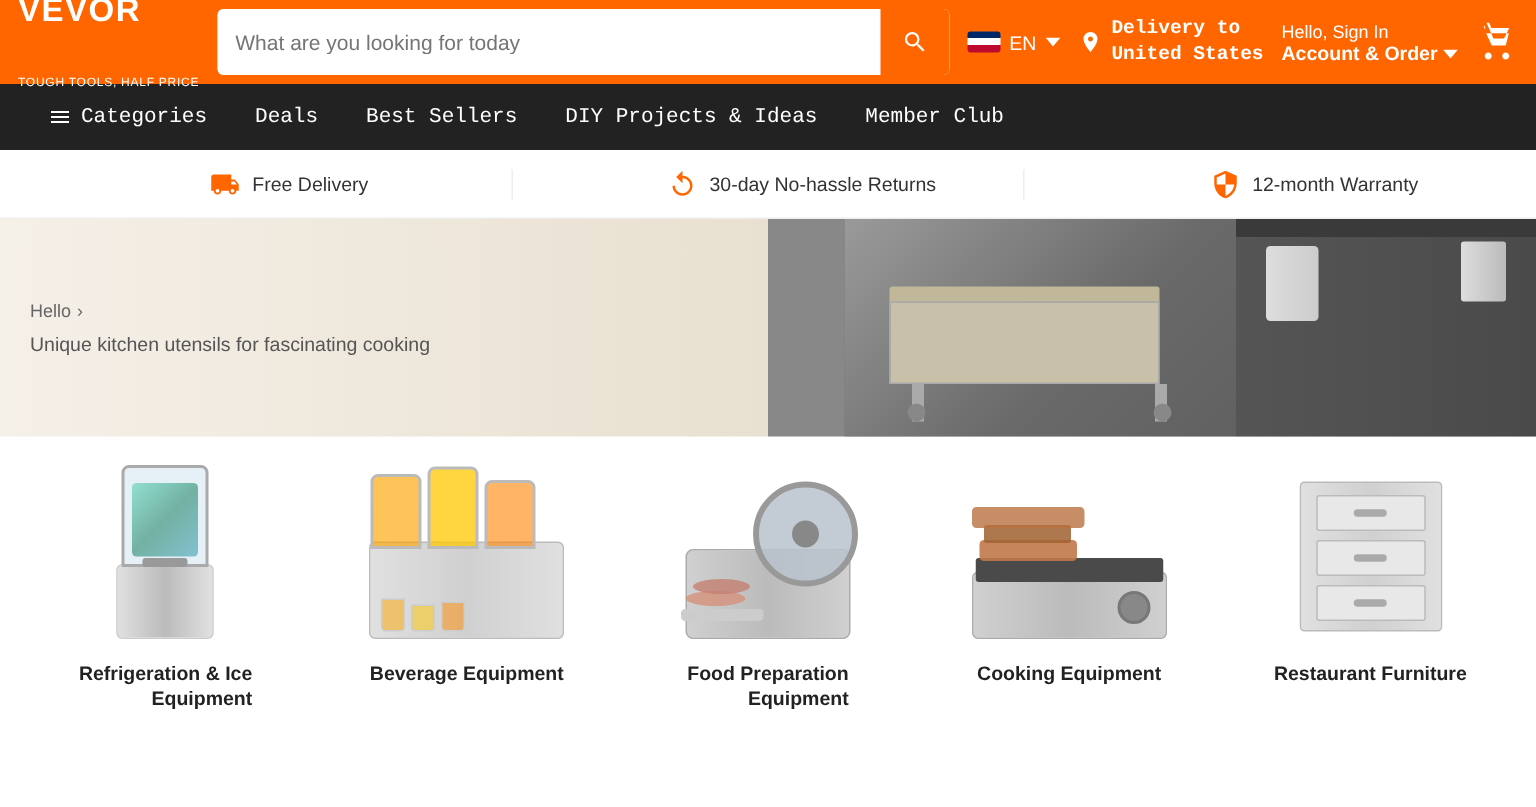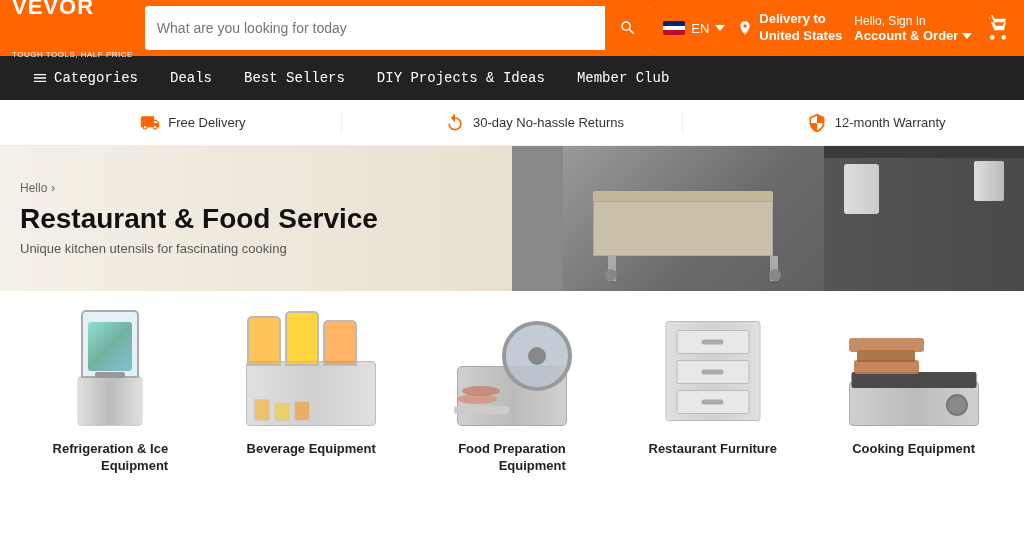--- a/index.html
+++ b/index.html
@@ -11,21 +11,21 @@
     .logo-text { color: #fff; font-size: 22px; font-weight: 900; letter-spacing: 1px; line-height: 1; }
     .logo-sub { color: #fff; font-size: 8px; letter-spacing: 0.5px; line-height: 1.2; }
     .search-bar { flex: 1; display: flex; align-items: flex-end; background: #fff; border-radius: 4px; overflow: hidden; height: 44px; }
     .search-input { flex: 1; border: none; outline: none; padding: 0 12px; font-size: 14px; color: #999; height: 100%; }
     .search-btn { background: #f60; border: none; cursor: pointer; padding: 0 14px; height: 100%; display: flex; align-items: center; }
     .search-btn svg { width: 18px; height: 18px; fill: #fff; }
     .header-lang { display: flex; align-items: center; gap: 6px; color: #fff; cursor: pointer; font-size: 13px; white-space: nowrap; }
     .flag { width: 22px; height: 14px; background: linear-gradient(to bottom, #002868 33%, #fff 33%, #fff 66%, #bf0a30 66%); border-radius: 2px; position: relative; overflow: hidden; }
     .header-delivery { display: flex; align-items: center; gap: 6px; color: #fff; font-size: 12px; white-space: nowrap; }
     .header-delivery svg { width: 16px; height: 16px; fill: #fff; }
-    .delivery-text { line-height: 1.3; }
+    .delivery-text { line-height: 1.3; font-family: Liberation Mono, monospace; }
     .delivery-text span { display: block; font-weight: bold; font-size: 13px; }
     .header-account { display: flex; flex-direction: column; color: #fff; font-size: 12px; white-space: nowrap; cursor: pointer; }
     .header-account .hello { font-size: 12px; }
     .header-account .account { font-weight: bold; font-size: 13px; }
     .header-cart { display: flex; align-items: center; color: #fff; cursor: pointer; }
     .header-cart svg { width: 28px; height: 28px; fill: #fff; }
 
     
     .nav { background: #222; display: flex; align-items: center; padding: 0 16px; height: 44px; gap: 0; }
     .nav-item { color: #fff; padding: 0 16px; height: 100%; display: flex; align-items: center; cursor: pointer; font-size: 14px; white-space: nowrap; gap: 6px; font-family: Liberation Mono, monospace; }
@@ -149,21 +149,20 @@
     <span>12-month Warranty</span>
   </div>
 </div>
 
 <div class="hero">
   <div class="hero-left">
     <div class="breadcrumb">
       <a href="#">Hello</a>
       <span>›</span>
     </div>
-    <h1 class="hero-title">Restaurant &amp; Food Service</h1>
     <p class="hero-subtitle">Unique kitchen utensils for fascinating cooking</p>
   </div>
   <div class="hero-right">
     <div class="kitchen-scene">
 
       <div style="position:absolute; right:0; top:0; bottom:0; width:200px; background:#4a4a4a;">
         <div style="position:absolute; top:0; left:0; right:0; height:12px; background:#3a3a3a;"></div>
         <div style="position:absolute; top:12px; left:0; right:0; bottom:0; background:linear-gradient(to right,#555,#4a4a4a);"></div>
 
         <div style="position:absolute; top:18px; left:20px; width:35px; height:50px; background:linear-gradient(to right,#ddd,#ccc); border-radius:3px;"></div>
@@ -221,20 +220,36 @@
         <div style="position:absolute;top:5px;right:10px;width:70px;height:70px;background:rgba(185,195,205,0.85);border-radius:50%;border:4px solid #999;">
           <div style="position:absolute;top:50%;left:50%;transform:translate(-50%,-50%);width:18px;height:18px;background:#888;border-radius:50%;"></div>
         </div>
         <div style="position:absolute;bottom:12px;left:12px;width:55px;height:8px;background:#ccc;border-radius:3px;"></div>
 
         <div style="position:absolute;bottom:22px;left:15px;width:40px;height:10px;background:#d4907a;border-radius:50%;opacity:0.8;"></div>
         <div style="position:absolute;bottom:30px;left:20px;width:38px;height:10px;background:#c48070;border-radius:50%;opacity:0.8;"></div>
       </div>
     </div>
     <span class="cat-label">Food Preparation<br>Equipment</span>
+  </div>
+
+  <div class="cat-item">
+    <div class="cat-img">
+      <div style="position:relative;width:150px;height:110px;">
+        <div style="position:absolute;bottom:0;left:50%;transform:translateX(-50%);width:130px;height:45px;background:linear-gradient(to right,#d0d0d0,#bbb,#d0d0d0);border-radius:4px;border:1px solid #aaa;">
+          <div style="position:absolute;right:10px;top:12px;width:22px;height:22px;background:#888;border-radius:50%;border:2px solid #777;"></div>
+        </div>
+        <div style="position:absolute;bottom:38px;left:50%;transform:translateX(-50%);width:125px;height:16px;background:#4a4a4a;border-radius:2px;"></div>
+
+        <div style="position:absolute;bottom:52px;left:15px;width:65px;height:14px;background:#c07848;border-radius:3px;opacity:0.9;"></div>
+        <div style="position:absolute;bottom:64px;left:18px;width:58px;height:12px;background:#a06030;border-radius:2px;opacity:0.85;"></div>
+        <div style="position:absolute;bottom:74px;left:10px;width:75px;height:14px;background:#b87040;border-radius:3px;opacity:0.8;"></div>
+      </div>
+    </div>
+    <span class="cat-label">Cooking Equipment</span>
   </div>
 
   <div class="cat-item">
     <div class="cat-img">
       <div style="position:relative;width:120px;height:110px;">
         <div style="position:absolute;bottom:5px;left:50%;transform:translateX(-50%);width:95px;height:100px;background:linear-gradient(to right,#e0e0e0,#d0d0d0,#e0e0e0);border:1px solid #bbb;border-radius:3px;">
 
           <div style="position:absolute;top:8px;left:10px;right:10px;height:24px;background:#e8e8e8;border:1px solid #bbb;border-radius:2px;">
             <div style="position:absolute;top:50%;left:50%;transform:translate(-50%,-50%);width:22px;height:5px;background:#aaa;border-radius:3px;"></div>
           </div>
@@ -243,29 +258,13 @@
           </div>
           <div style="position:absolute;top:68px;left:10px;right:10px;height:24px;background:#e8e8e8;border:1px solid #bbb;border-radius:2px;">
             <div style="position:absolute;top:50%;left:50%;transform:translate(-50%,-50%);width:22px;height:5px;background:#aaa;border-radius:3px;"></div>
           </div>
         </div>
       </div>
     </div>
     <span class="cat-label">Restaurant Furniture</span>
   </div>
 
-  <div class="cat-item">
-    <div class="cat-img">
-      <div style="position:relative;width:150px;height:110px;">
-        <div style="position:absolute;bottom:0;left:50%;transform:translateX(-50%);width:130px;height:45px;background:linear-gradient(to right,#d0d0d0,#bbb,#d0d0d0);border-radius:4px;border:1px solid #aaa;">
-          <div style="position:absolute;right:10px;top:12px;width:22px;height:22px;background:#888;border-radius:50%;border:2px solid #777;"></div>
-        </div>
-        <div style="position:absolute;bottom:38px;left:50%;transform:translateX(-50%);width:125px;height:16px;background:#4a4a4a;border-radius:2px;"></div>
-
-        <div style="position:absolute;bottom:52px;left:15px;width:65px;height:14px;background:#c07848;border-radius:3px;opacity:0.9;"></div>
-        <div style="position:absolute;bottom:64px;left:18px;width:58px;height:12px;background:#a06030;border-radius:2px;opacity:0.85;"></div>
-        <div style="position:absolute;bottom:74px;left:10px;width:75px;height:14px;background:#b87040;border-radius:3px;opacity:0.8;"></div>
-      </div>
-    </div>
-    <span class="cat-label">Cooking Equipment</span>
-  </div>
-
 </div>
 
 </body></html>

